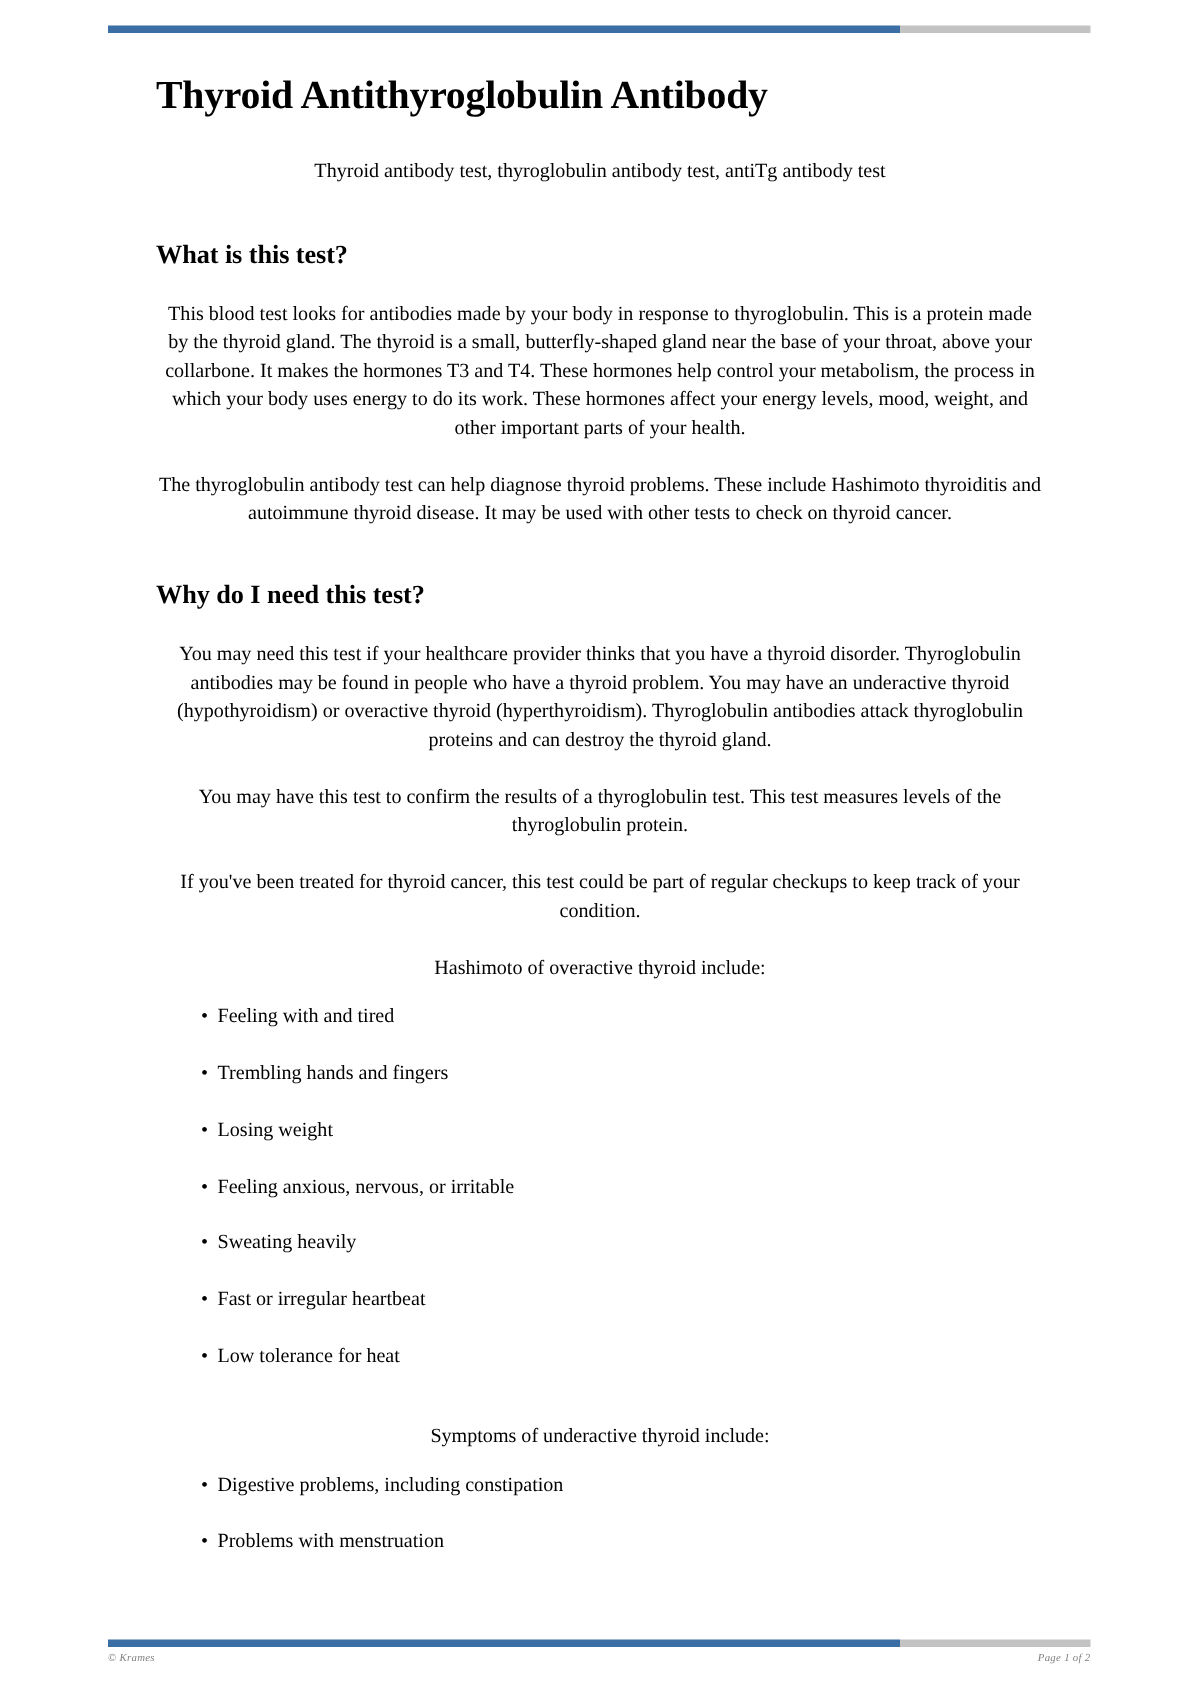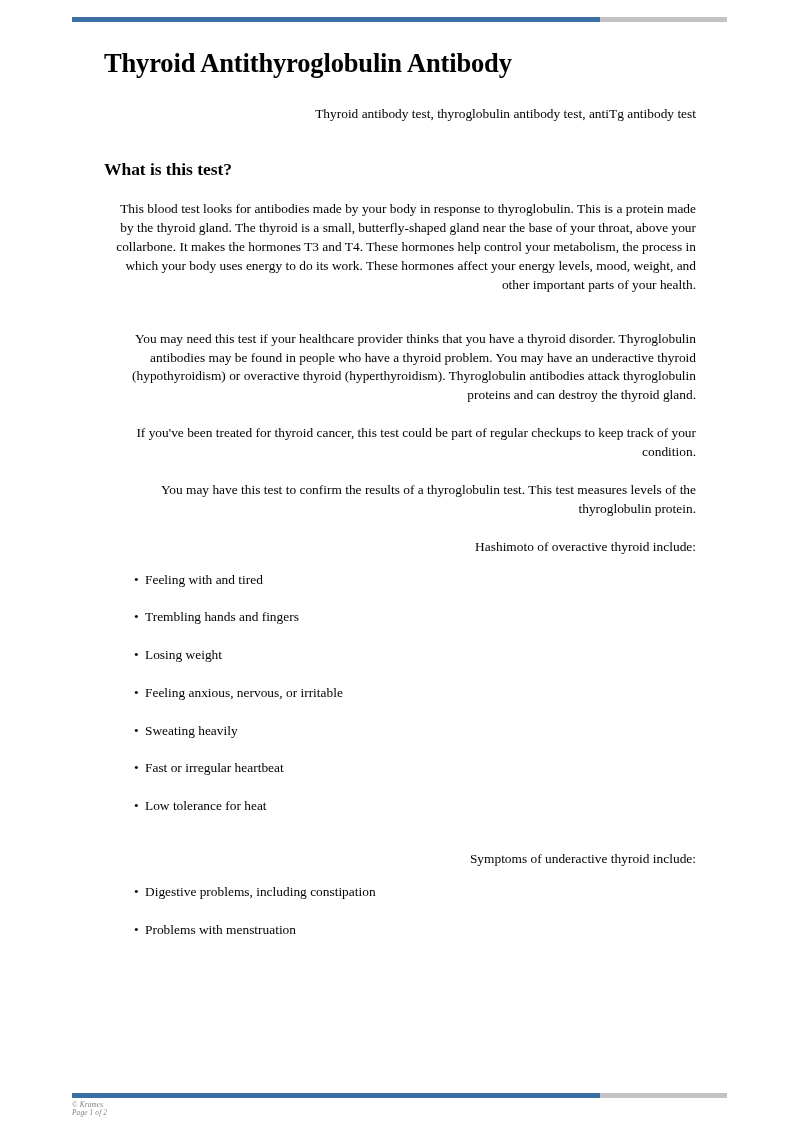--- a/index.html
+++ b/index.html
@@ -74,21 +74,21 @@
     font-weight: bold;
     line-height: 1.2;
     margin: 0 0 20px 0;
     letter-spacing: -0.05px;
   }
 
   p.body-text {
     font-size: 13.4px;
     line-height: 1.41;
     margin: 0 0 19px 0;
-    text-align: right;
+    text-align: center;
     font-family: Liberation Serif, serif;
   }
   p.body-text.lead-in {
     margin-bottom: 14px;
   }
 
   ul.symptom-list {
     list-style: none;
     margin: 0 0 14px 0;
     padding: 0;
@@ -116,21 +116,20 @@
 
   
   .footer {
     position: absolute;
     left: 72px;
     top: 1101px;
     width: 655px;
     display: flex;
     justify-content: space-between;
     align-items: baseline;
-    flex-direction: column;
   }
   .footer .copyright,
   .footer .page-number {
     font-size: 7.2px;
     font-style: italic;
     color: #808080;
     letter-spacing: 0.2px;
     white-space: nowrap;
   }
 </style>
@@ -147,26 +146,28 @@
   <div class="content">
 
     <h1 class="doc-title">Thyroid Antithyroglobulin Antibody</h1>
 
     <p class="body-text">Thyroid antibody test, thyroglobulin antibody test, antiTg antibody test</p>
 
     <div class="block-spacer-md"></div>
 
     <h2 class="section-heading">What is this test?</h2>
     <p class="body-text">This blood test looks for antibodies made by your body in response to thyroglobulin. This is a protein made by the thyroid gland. The thyroid is a small, butterfly-shaped gland near the base of your throat, above your collarbone. It makes the hormones T3 and T4. These hormones help control your metabolism, the process in which your body uses energy to do its work. These hormones affect your energy levels, mood, weight, and other important parts of your health.</p>
+    <p class="body-text">The thyroglobulin antibody test can help diagnose thyroid problems. These include Hashimoto thyroiditis and autoimmune thyroid disease. It may be used with other tests to check on thyroid cancer.</p>
 
     <div class="block-spacer-md"></div>
 
+    <h2 class="section-heading">Why do I need this test?</h2>
     <p class="body-text">You may need this test if your healthcare provider thinks that you have a thyroid disorder. Thyroglobulin antibodies may be found in people who have a thyroid problem. You may have an underactive thyroid (hypothyroidism) or overactive thyroid (hyperthyroidism). Thyroglobulin antibodies attack thyroglobulin proteins and can destroy the thyroid gland.</p>
+    <p class="body-text">You may have this test to confirm the results of a thyroglobulin test. This test measures levels of the thyroglobulin protein.</p>
     <p class="body-text">If you've been treated for thyroid cancer, this test could be part of regular checkups to keep track of your condition.</p>
-    <p class="body-text">You may have this test to confirm the results of a thyroglobulin test. This test measures levels of the thyroglobulin protein.</p>
 
     <p class="body-text lead-in">Hashimoto of overactive thyroid include:</p>
 
     <ul class="symptom-list">
       <li>
         <span class="bullet-dot">•</span>
         <span>Feeling with and tired</span>
       </li>
       <li>
         <span class="bullet-dot">•</span>

